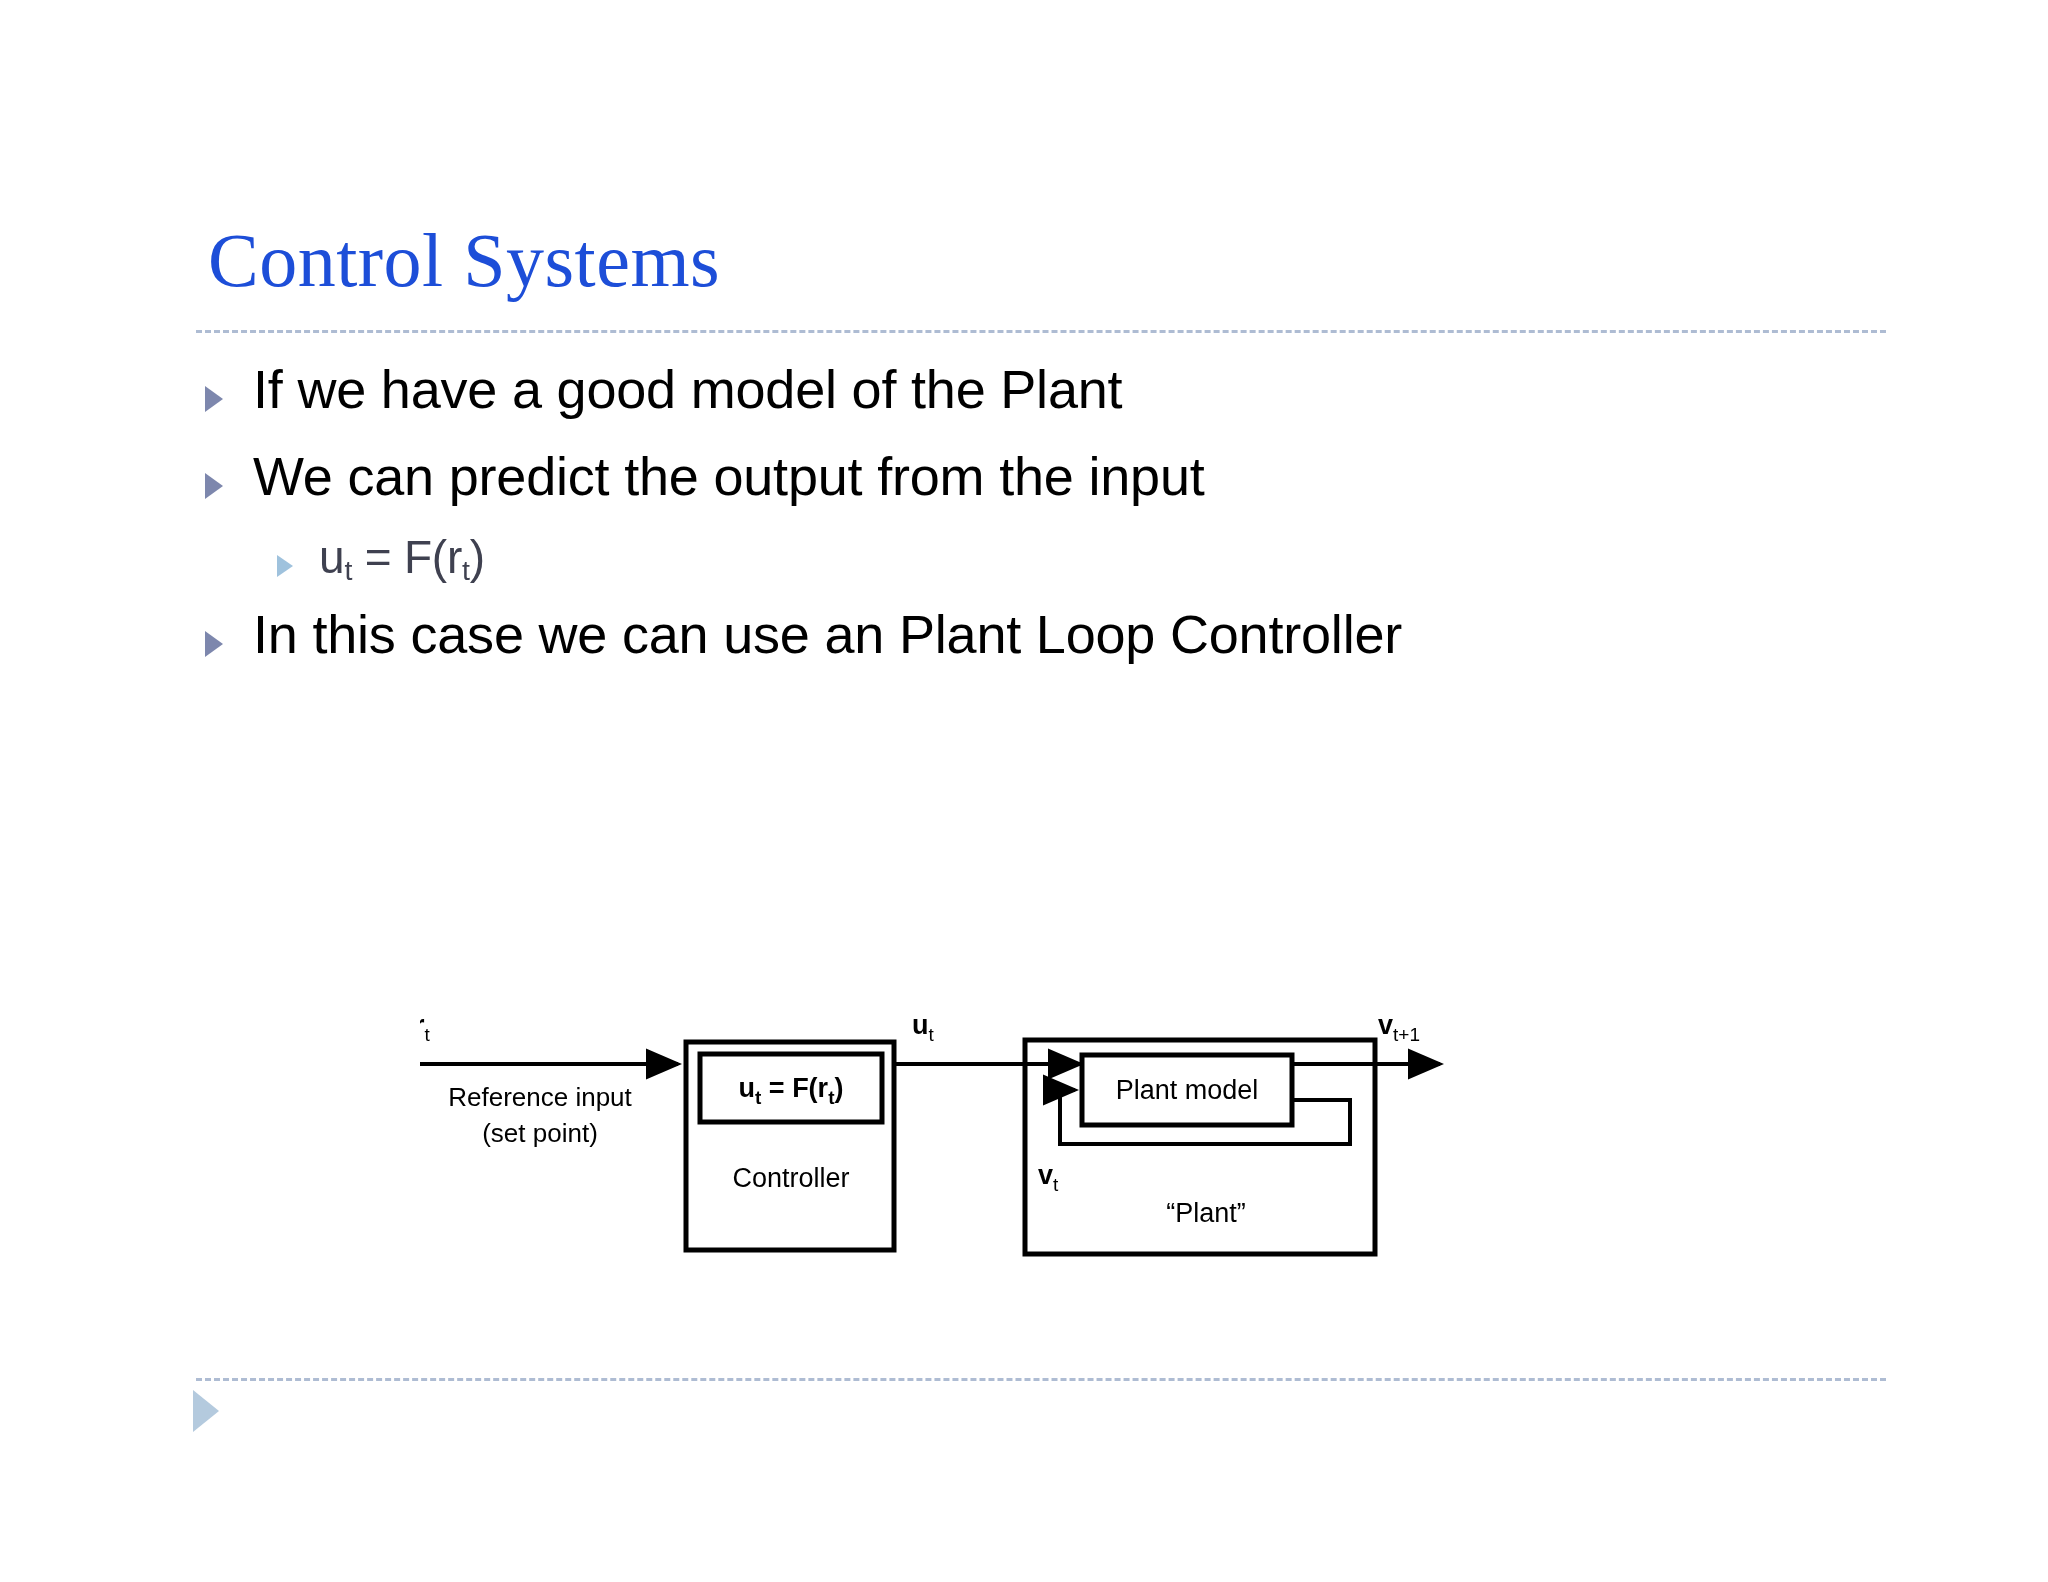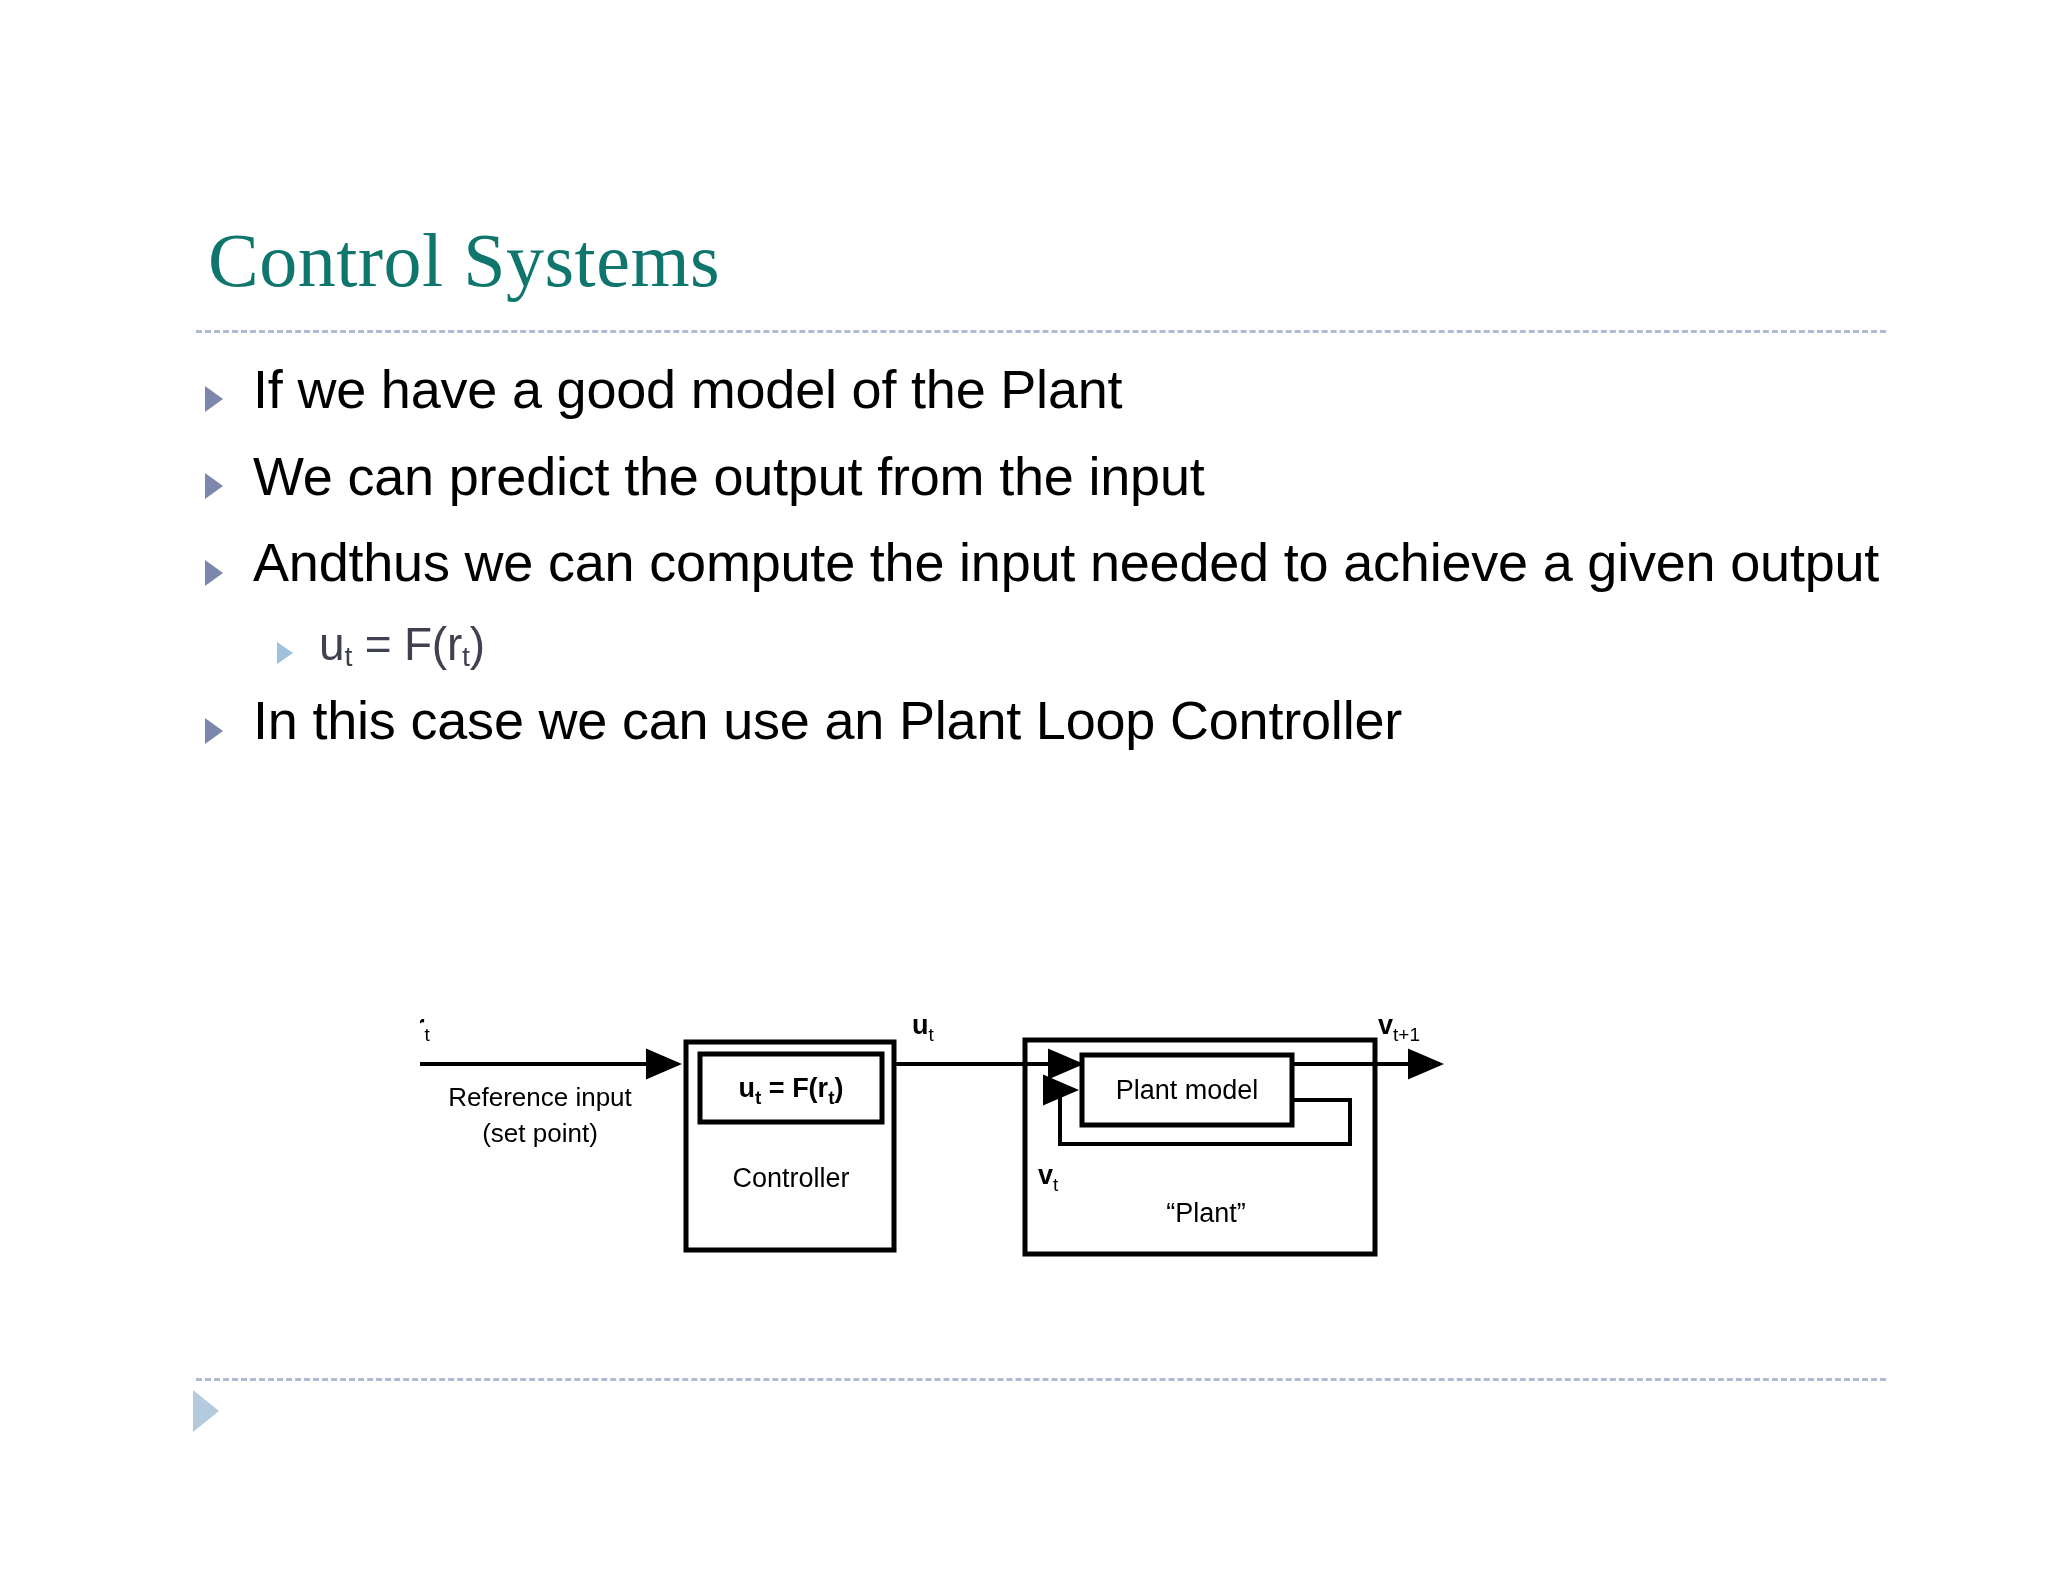--- a/index.html
+++ b/index.html
@@ -24,21 +24,21 @@
   }
 
   
   #title {
     position: absolute;
     left: 208px;
     top: 222px;
     font-family: "Liberation Serif", "DejaVu Serif", serif;
     font-size: 76px;
     line-height: 1.0;
-    color: #0f766e;
+    color: #1d4ed8;
     letter-spacing: 0.5px;
     white-space: nowrap;
   }
 
   
   .rule {
     position: absolute;
     left: 196px;
     width: 1690px;
     height: 0;
@@ -136,24 +136,20 @@
     <div class="bullet-row lvl1">
       <span class="tri"></span>
       <span class="btext">If we have a good model of the Plant</span>
     </div>
 
     <div class="bullet-row lvl1">
       <span class="tri"></span>
       <span class="btext">We can predict the output from the input</span>
     </div>
 
-    <div class="bullet-row lvl1">
-      <span class="tri"></span>
-      <span class="btext">Andthus we can compute the input needed to achieve a given output</span>
-    </div>
 
     <div class="bullet-row lvl2">
       <span class="tri"></span>
       <span class="btext">u<sub>t</sub> = F(r<sub>t</sub>)</span>
     </div>
 
     <div class="bullet-row lvl1">
       <span class="tri"></span>
       <span class="btext">In this case we can use an Plant Loop Controller</span>
     </div>

